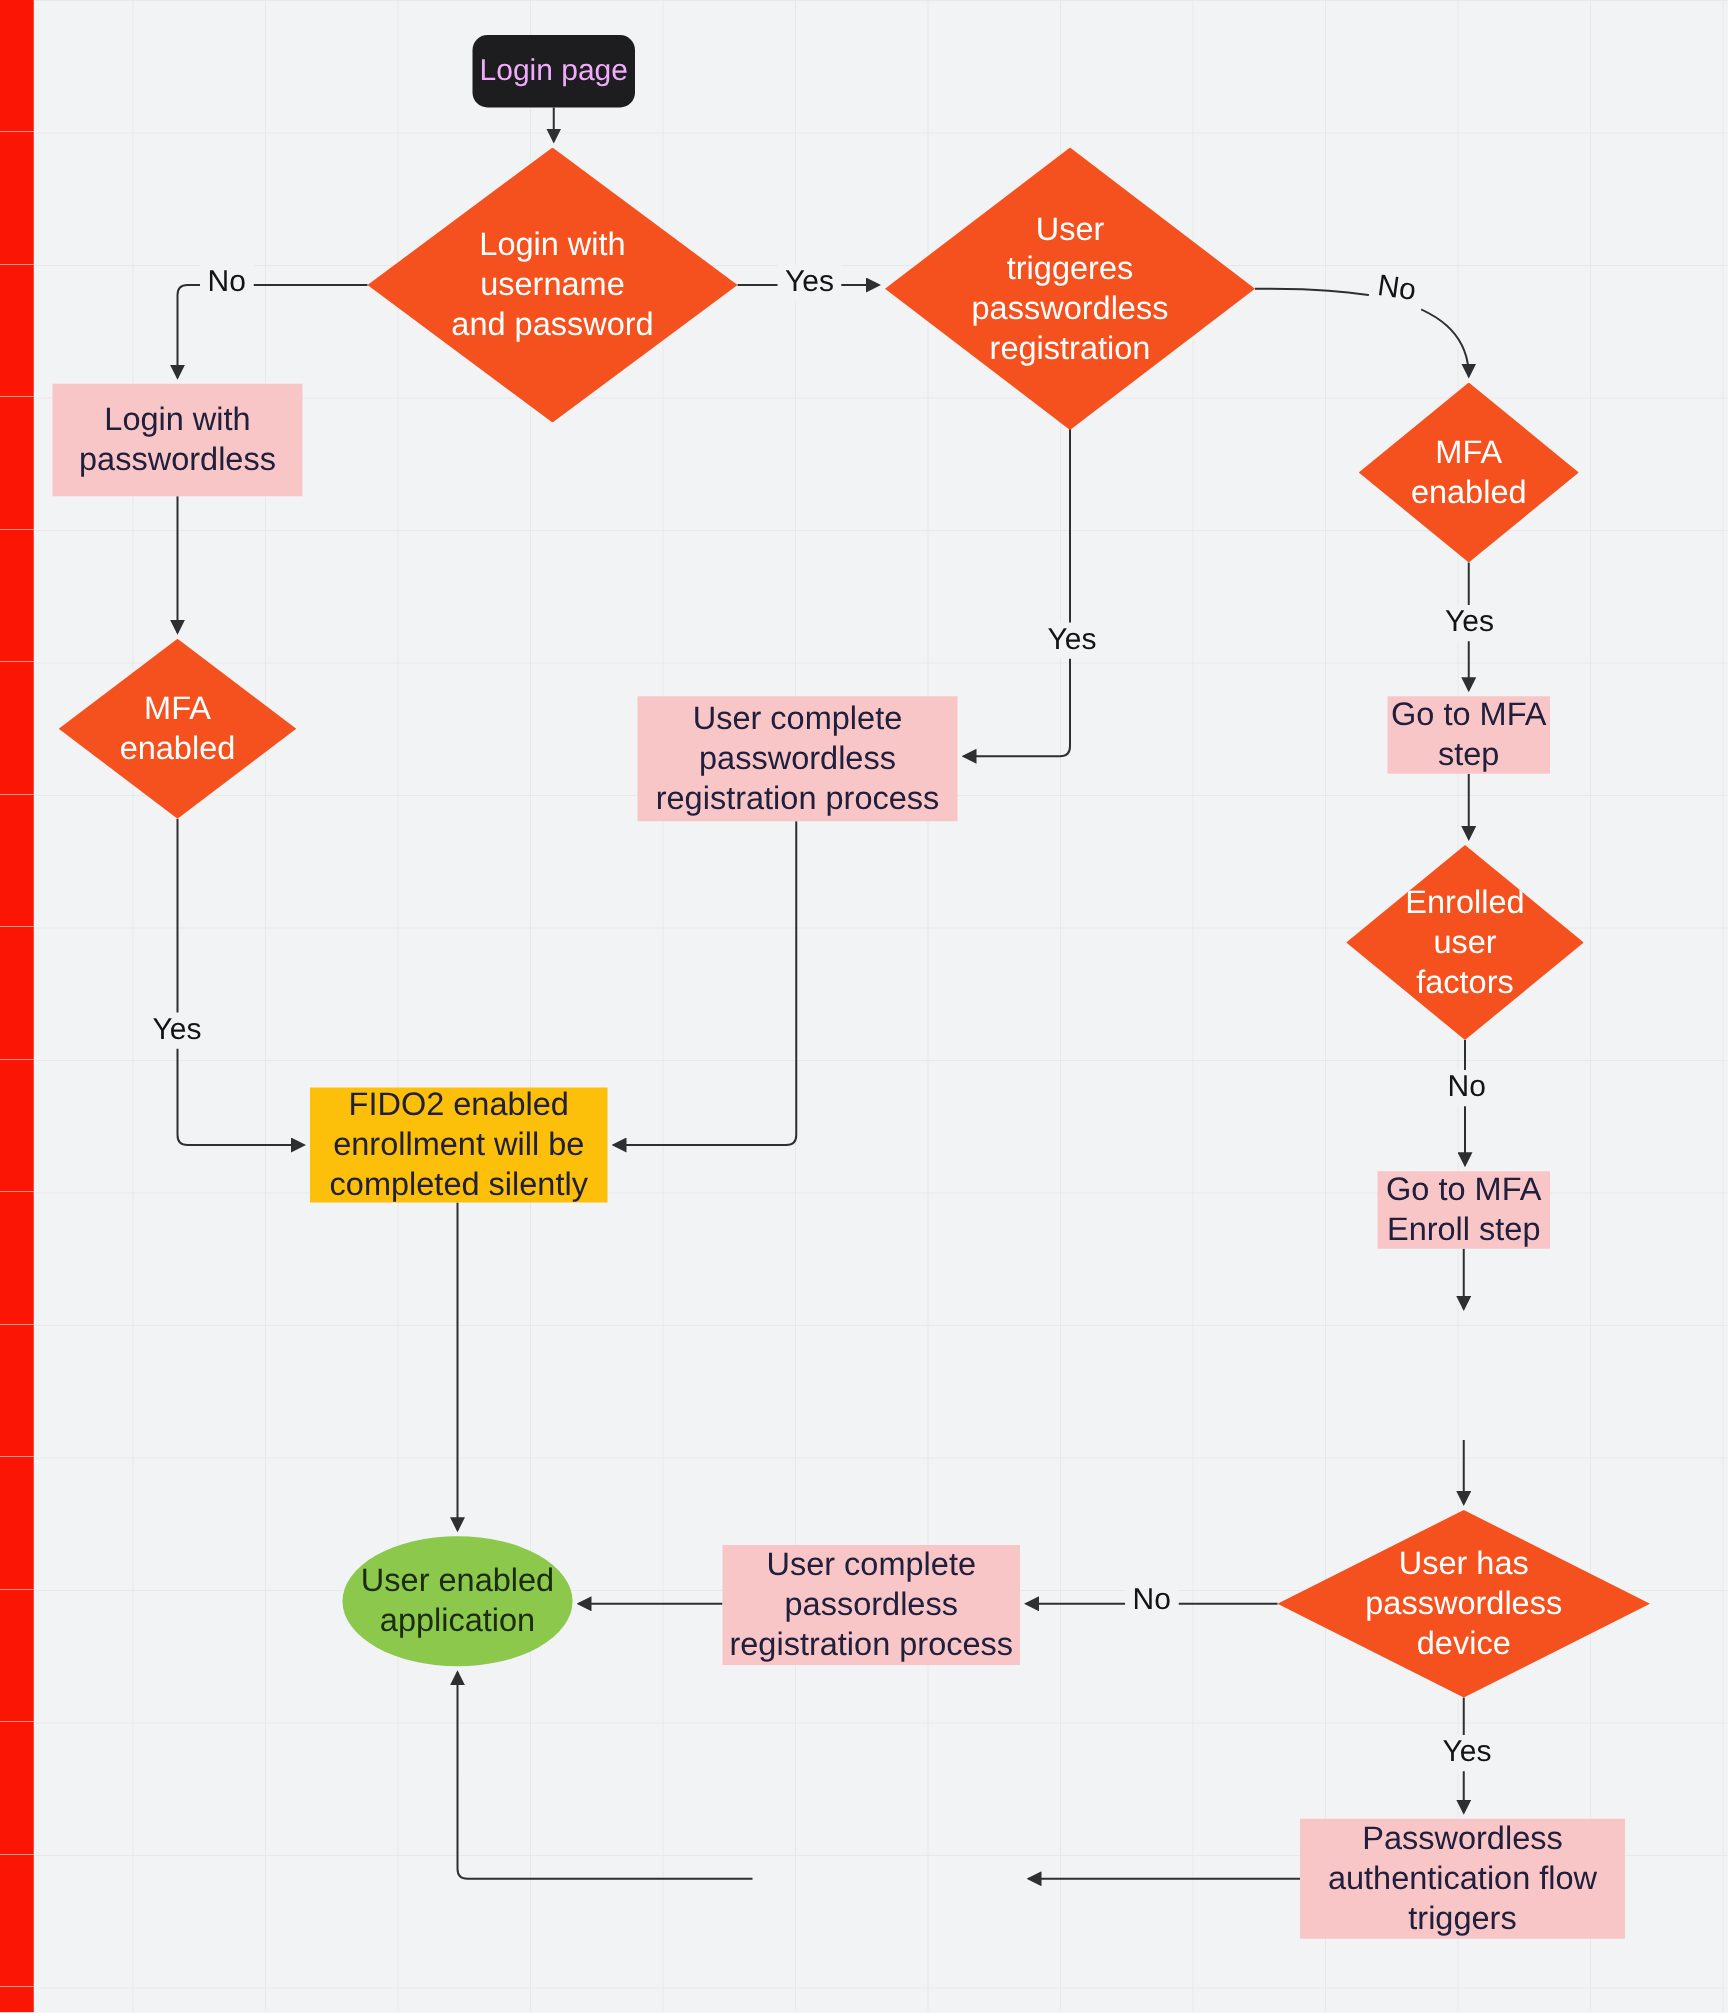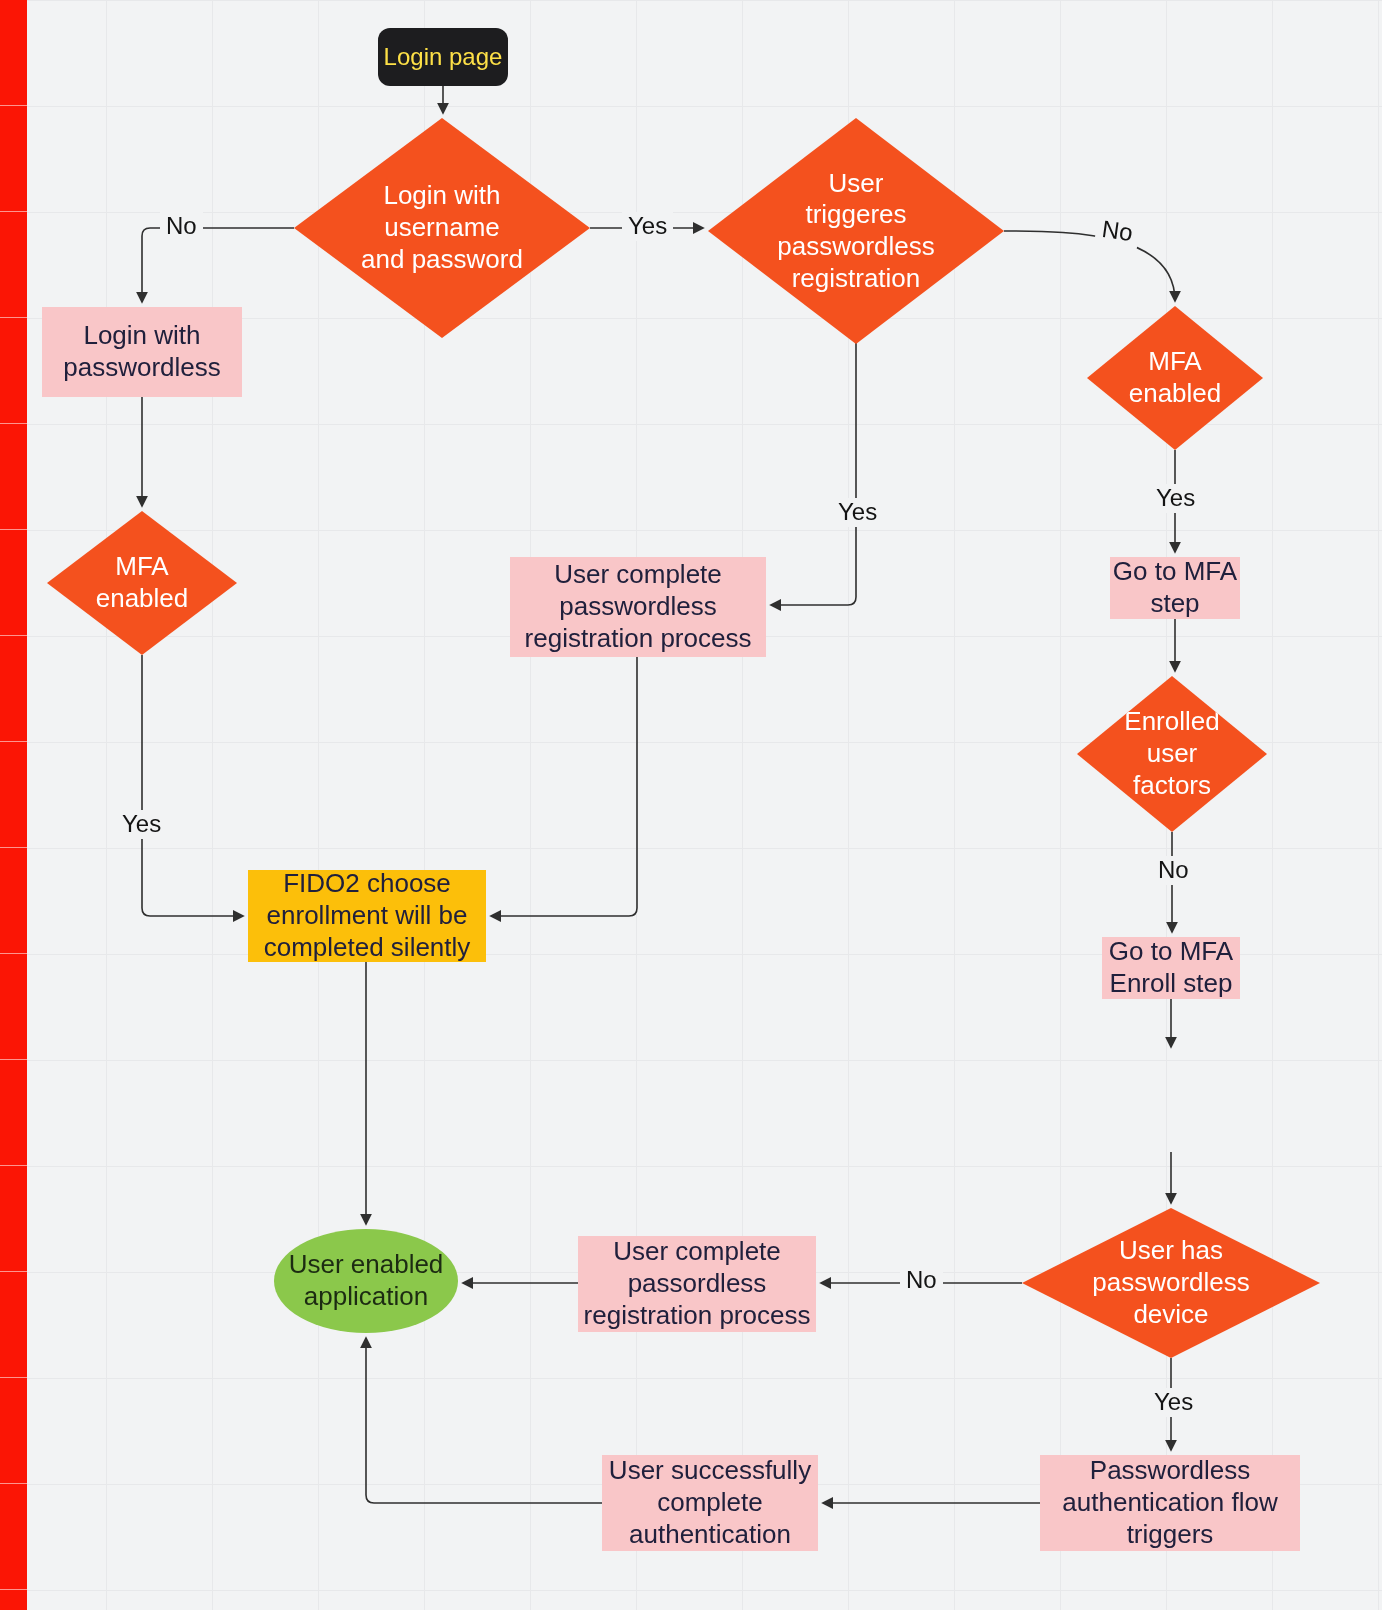--- a/index.html
+++ b/index.html
@@ -21,21 +21,21 @@
   svg.connectors{position:absolute;left:0;top:0;z-index:2;}
   .node{
     position:absolute;display:flex;align-items:center;justify-content:center;
     text-align:center;white-space:pre-line;font-size:26px;line-height:1.22;
     z-index:4;box-sizing:border-box;
   }
   .decision{background:#f4511e;color:#ffffff;clip-path:polygon(50% 0,100% 50%,50% 100%,0 50%);}
   .process{background:#f9c6c8;color:#20203c;}
   .highlight{background:#fcbf0a;color:#20203c;}
   .terminal{background:#8bc84b;color:#1c2b12;border-radius:50%;}
-  .start{background:#1d1d1f;color:#fde047;border-radius:12px;font-size:24px;text-align:center;}
+  .start{background:#1d1d1f;color:#f0abfc;border-radius:12px;font-size:24px;text-align:center;}
   .edge-label{
     position:absolute;font-size:24px;color:#141414;background:#f2f3f4;
     padding:0 6px;z-index:3;line-height:1.2;
   }
 </style>
 </head>
 <body>
 
 <div id="canvas">
 
@@ -108,36 +108,33 @@
 step</div>
 
   <div class="node decision" style="left:1077px;top:676px;width:190px;height:156px;">Enrolled
 user
 factors</div>
 
   <div class="node process" style="left:1102px;top:937px;width:138px;height:62px;">Go to MFA
 Enroll step</div>
 
 
-  <div class="node highlight" style="left:248px;top:870px;width:238px;height:92px;">FIDO2 choose
+  <div class="node highlight" style="left:248px;top:870px;width:238px;height:92px;">FIDO2 enabled
 enrollment will be
 completed silently</div>
 
   <div class="node decision" style="left:1022px;top:1208px;width:298px;height:150px;">User has
 passwordless
 device</div>
 
   <div class="node process" style="left:578px;top:1236px;width:238px;height:96px;">User complete
 passordless
 registration process</div>
 
   <div class="node terminal" style="left:274px;top:1229px;width:184px;height:104px;">User enabled
 application</div>
 
   <div class="node process" style="left:1040px;top:1455px;width:260px;height:96px;">Passwordless
 authentication flow
 triggers</div>
 
-  <div class="node process" style="left:602px;top:1455px;width:216px;height:96px;">User successfully
-complete
-authentication</div>
 
 </div>
 
 </body></html>

